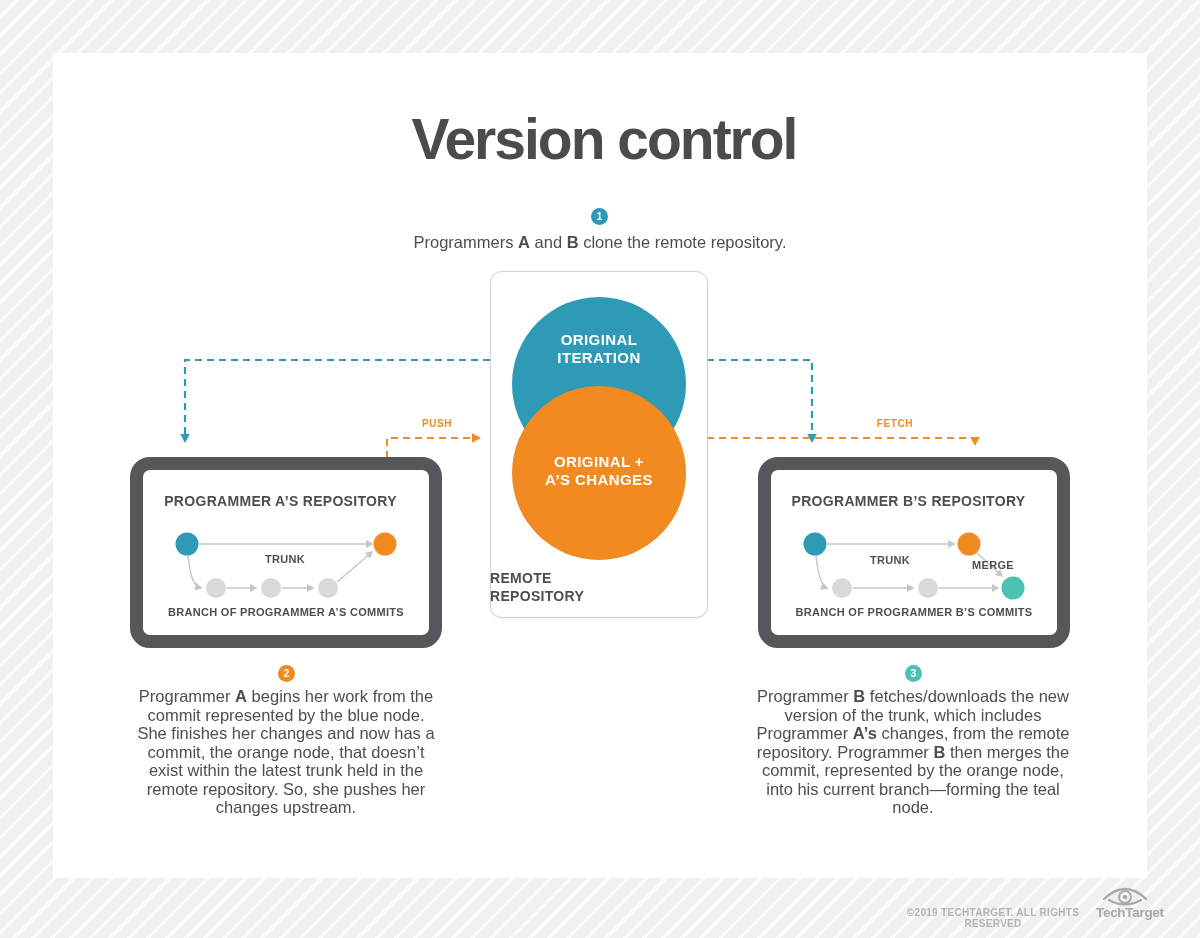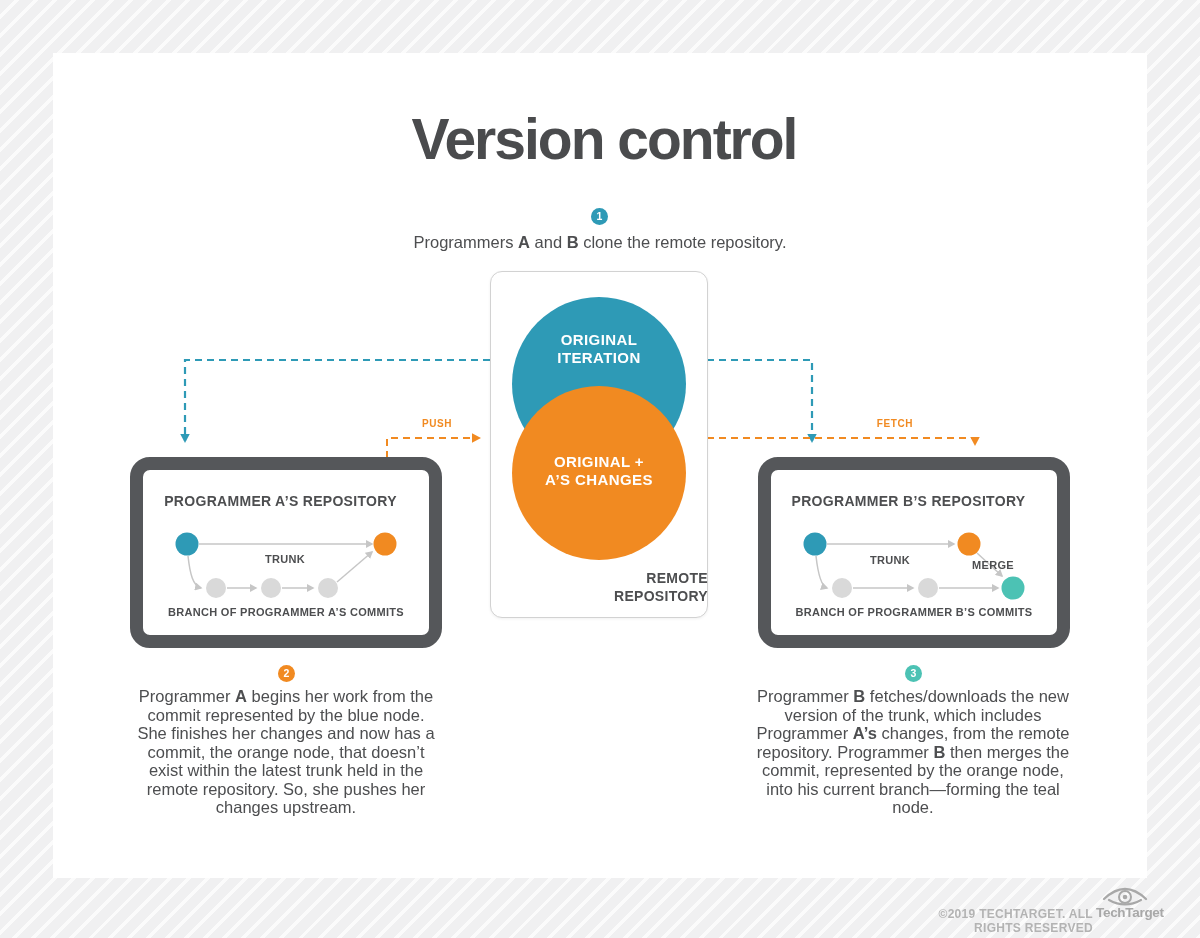--- a/index.html
+++ b/index.html
@@ -36,21 +36,21 @@
     box-shadow:0 1px 3px rgba(0,0,0,0.06);
   }
   .circle{ position:absolute; width:174px; height:174px; border-radius:50%; }
   .circle-teal{ left:512px; top:297px; background:#2e9ab6; z-index:1; }
   .circle-orange{ left:512px; top:386px; background:#f18a21; z-index:2; }
   .circle-label{
     position:absolute; width:174px; text-align:center; color:#ffffff;
     font-size:15px; font-weight:700; line-height:17.5px; letter-spacing:0.4px; z-index:3;
   }
   .remote-label{
-    position:absolute; left:490px; top:570px; width:218px; text-align:right;
+    position:absolute; left:490px; top:570px; width:218px; text-align:left;
     font-size:14px; font-weight:700; line-height:17.5px; letter-spacing:0.3px; color:#4d4e50; z-index:3;
   }
 
   
   .repo-box{
     position:absolute; width:312px; height:191px; background:#fff;
     border:13px solid #55575a; border-radius:20px;
   }
   .repo-a{ left:130px; top:457px; }
   .repo-b{ left:758px; top:457px; }
@@ -69,22 +69,22 @@
     position:absolute; width:90px; text-align:center;
     font-size:10px; font-weight:700; letter-spacing:0.6px; color:#f18a21;
   }
 
   
   .editors-note{
     position:absolute; left:53px; top:901px; width:770px;
     font-size:7.5px; font-weight:700; letter-spacing:0.2px; line-height:8.4px; color:#b3b3b3;
   }
   .copyright{
-    position:absolute; top:907px; left:893px; width:200px; text-align:right;
-    font-size:12px; font-weight:700; letter-spacing:0.3px; color:#b3b3b3;
+    position:absolute; top:907px; left:893px; width:200px; text-align:center;
+    font-size:10px; font-weight:700; letter-spacing:0.3px; color:#b3b3b3;
   }
   .tt-logo{
     position:absolute; left:1096px; top:884px; width:58px; text-align:center;
   }
   .tt-logo-text{
     font-size:13.5px; font-weight:700; color:#a8a8a8; letter-spacing:-0.3px; margin-top:-1px;
   }
   svg{ display:block; }
 </style>
 </head>

